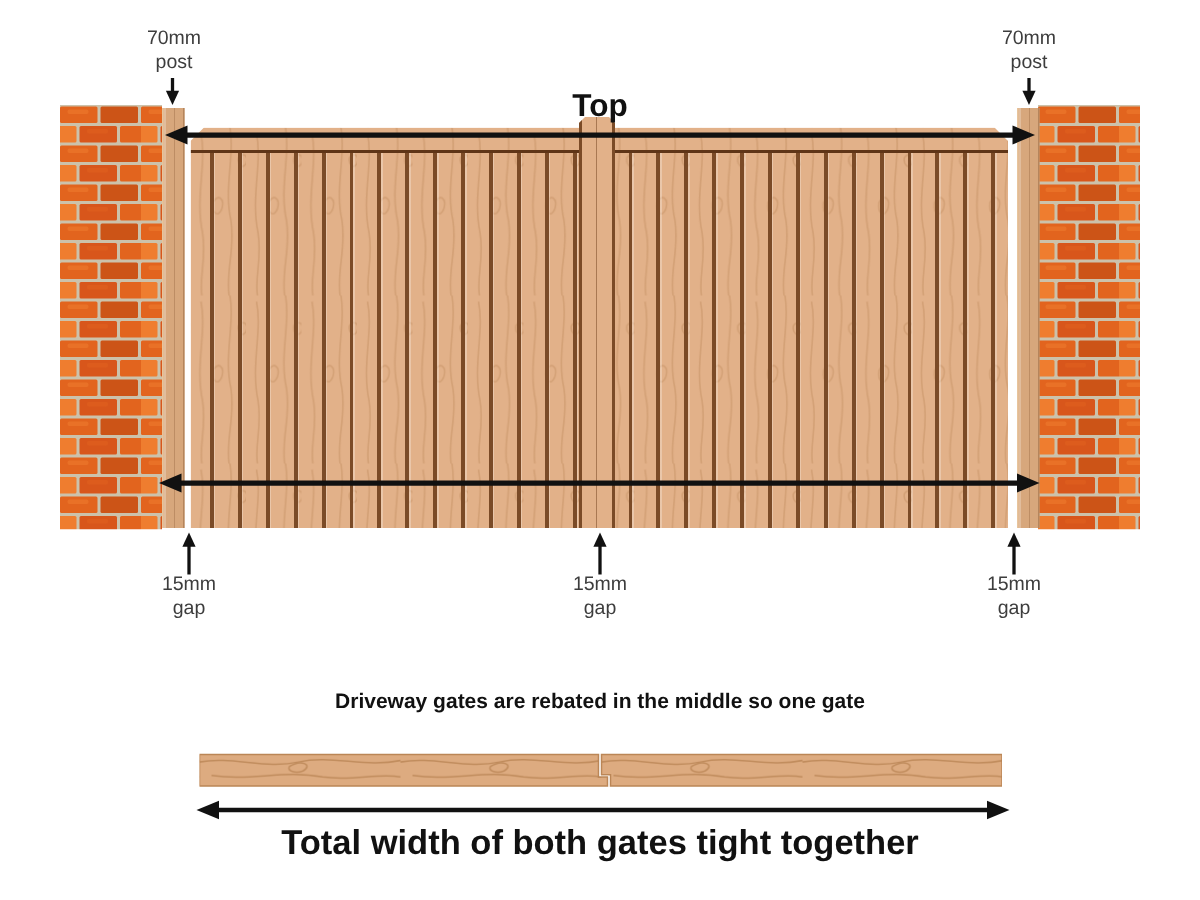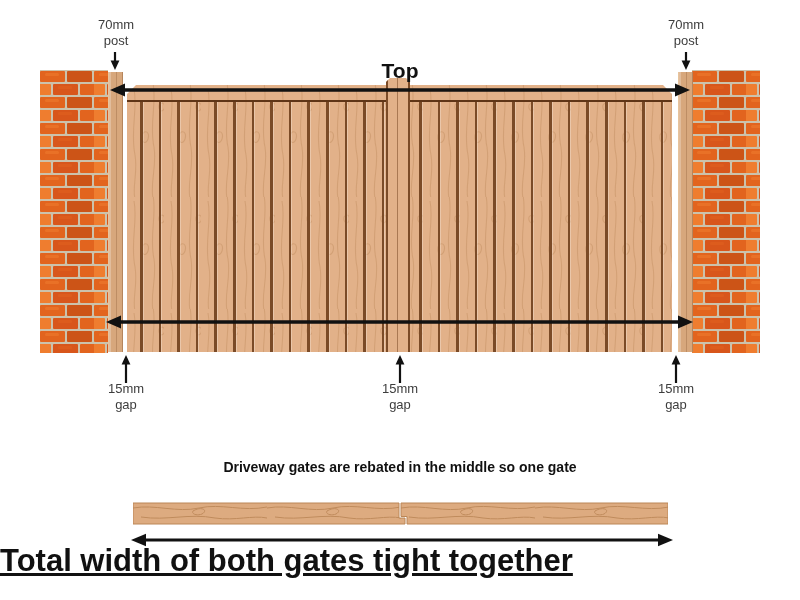--- a/index.html
+++ b/index.html
@@ -38,22 +38,22 @@
         border-left:2px solid var(--wood-groove);border-right:2px solid var(--wood-groove);
         clip-path:polygon(0 4px,4px 0,calc(100% - 4px) 0,100% 4px,100% 100%,0 100%);
         background-image:linear-gradient(90deg, rgba(0,0,0,0) 0 9px, rgba(122,74,38,.55) 9px 10px, rgba(0,0,0,0) 10px);}
 
   
   .lbl{position:absolute;color:var(--text-gray);font-size:13px;line-height:16px;text-align:center;}
   .big{position:absolute;left:0;width:800px;text-align:center;color:var(--text-dark);
        font-weight:700;font-size:21px;line-height:22px;}
   .caption{position:absolute;left:0;width:800px;text-align:center;color:var(--text-dark);
        font-weight:700;font-size:14px;line-height:17px;}
-  .total{position:absolute;left:0;width:800px;color:var(--text-dark);
-       font-weight:700;font-size:31px;line-height:26px;text-decoration:underline;}
+  .total{position:absolute;left:0;width:800px;text-align:center;color:var(--text-dark);
+       font-weight:700;font-size:23px;line-height:26px;}
 
   .overlay{position:absolute;left:0;top:0;pointer-events:none;}
   .plank-svg{position:absolute;left:133px;top:502px;}
 </style>
 </head>
 <body>
 
 <div class="stage">
 
   <svg width="0" height="0" style="position:absolute">

